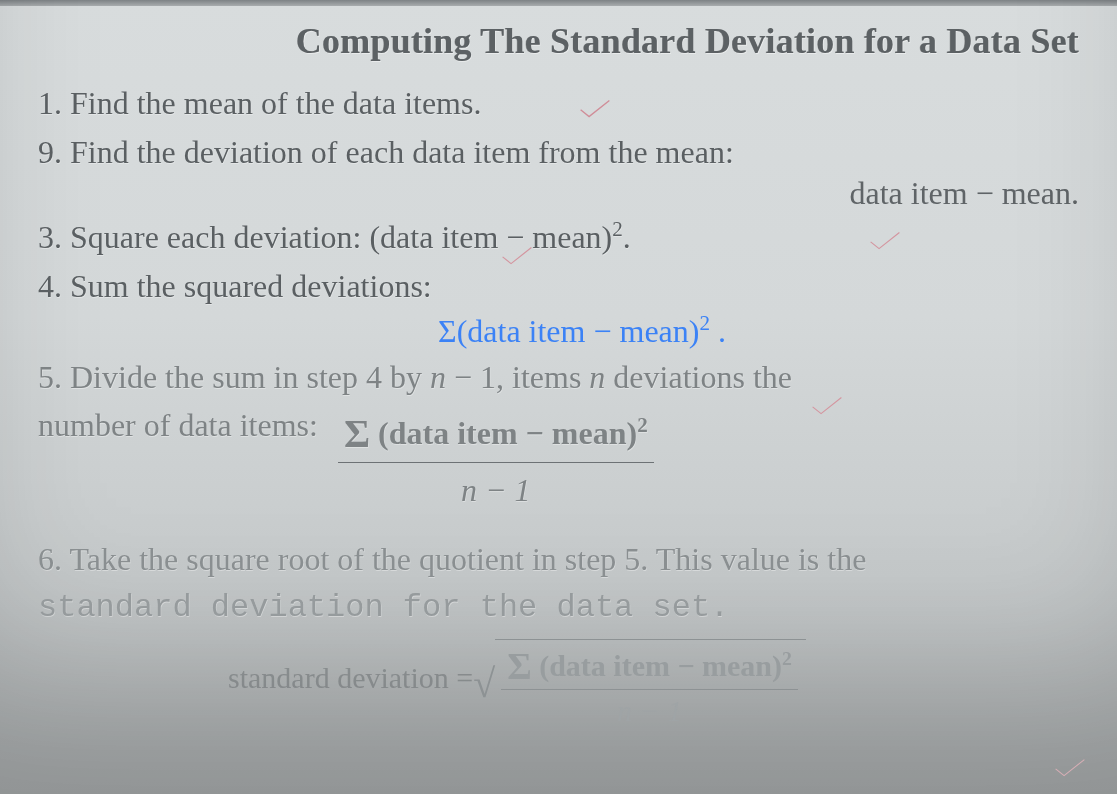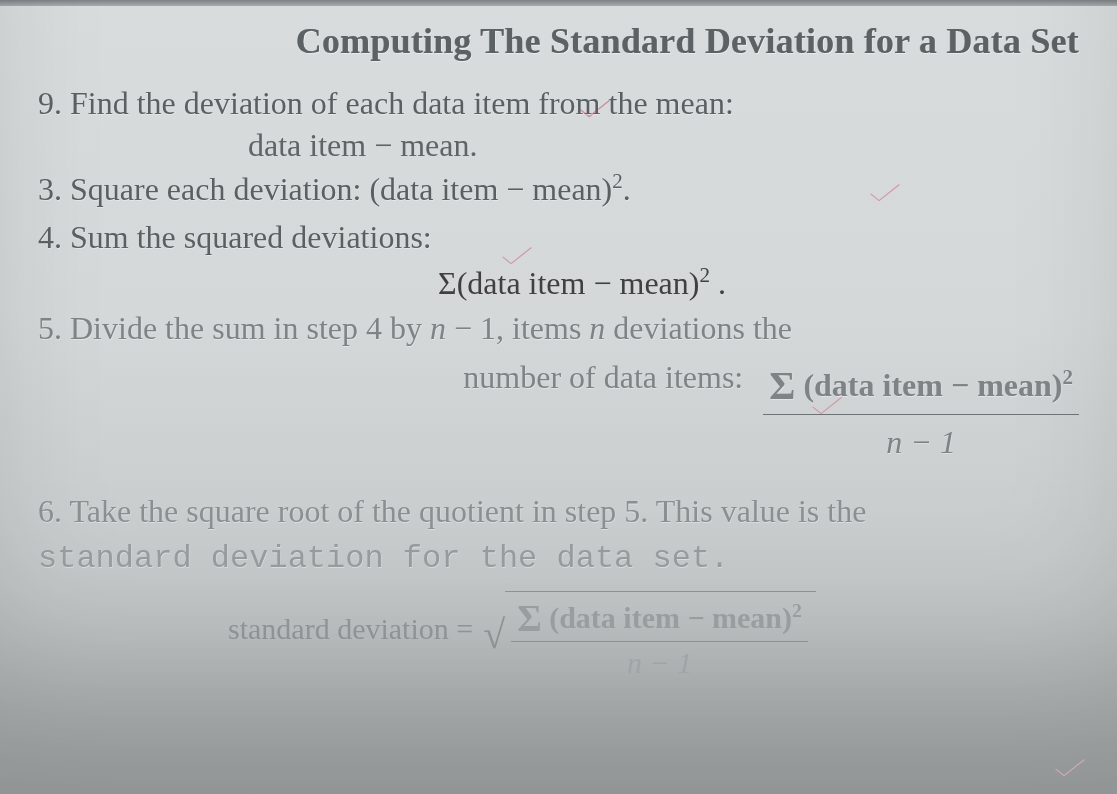--- a/index.html
+++ b/index.html
@@ -36,61 +36,60 @@
     color: #5a5f62;
     text-shadow: 0.5px 0.5px 0 rgba(255,255,255,0.35);
     margin-bottom: 2px;
     position: relative;
   }
   .item.faded { color: #7e8385; }
   .item.faded2 { color: #8a8f91; }
   .item.faded3 { color: #969b9d; font-family: Liberation Mono, monospace; }
   .sub {
     font-size: 32px;
-    text-align: left;
+    text-align: right;
     padding-left: 210px;
     color: #5f6467;
     margin-top: -2px;
     margin-bottom: 2px;
   }
   .formula-center {
     font-size: 32px;
     text-align: left;
     padding-left: 400px;
     margin: 2px 0 4px 0;
-    color: #404040;
+    color: #3b82f6;
   }
   .sup { font-size: 0.66em; vertical-align: super; }
   .sigma-big { font-size: 1.25em; position: relative; top: 3px; }
   .frac-wrap {
     display: inline-block;
     vertical-align: -28px;
     text-align: center;
     margin-left: 8px;
   }
   .frac-top { display: block; padding: 0 6px 2px 6px; font-weight: bold; }
   .frac-bar { display: block; border-top: 1.5px solid #6d7275; height: 0; }
   .frac-bot { display: block; padding: 4px 6px 0 6px; font-style: italic; }
-  .inline5 { color: #7e8385; justify-content: flex-end; }
+  .inline5 { color: #7e8385; }
   .em { font-style: italic; }
   .check {
     position: absolute;
     width: 34px; height: 22px;
     pointer-events: none;
   }
   .check svg { width: 100%; height: 100%; }
   .final-row {
     font-size: 30px;
     color: #989d9f;
     text-align: center;
     margin-top: 0;
     padding-left: 190px;
     display: flex;
     align-items: center;
-    gap: 10px;
   }
   .sqrt-wrap {
     display: inline-flex;
     align-items: center;
     position: relative;
     top: 6px;
   }
   .sqrt-sign { font-size: 40px; line-height: 0.7; color: #8d9294; }
   .sqrt-body {
     border-top: 1.5px solid #8d9294;
@@ -102,20 +101,21 @@
   .sqrt-body .frac-bot { padding-top: 4px; font-style: italic; color: #9fa4a6; }
 </style>
 </head>
 <body>
 <div class="top-bar"></div>
 <div class="vignette"></div>
 
 <h1 class="title">Computing The Standard Deviation for a Data Set</h1>
 
 <div class="item">
+  <span>1. Find the mean of the data items.</span>
   <span class="check" style="left:540px; top:6px;">
     <svg viewBox="0 0 40 26">
         <path d="M3 14 L13 22 L37 3" fill="none" stroke="#d08d98" stroke-width="1.6"></path>
       </svg>
   </span>
 </div>
 
 <div class="item">
   <span>9. Find the deviation of each data item from the mean:</span>
 </div>

